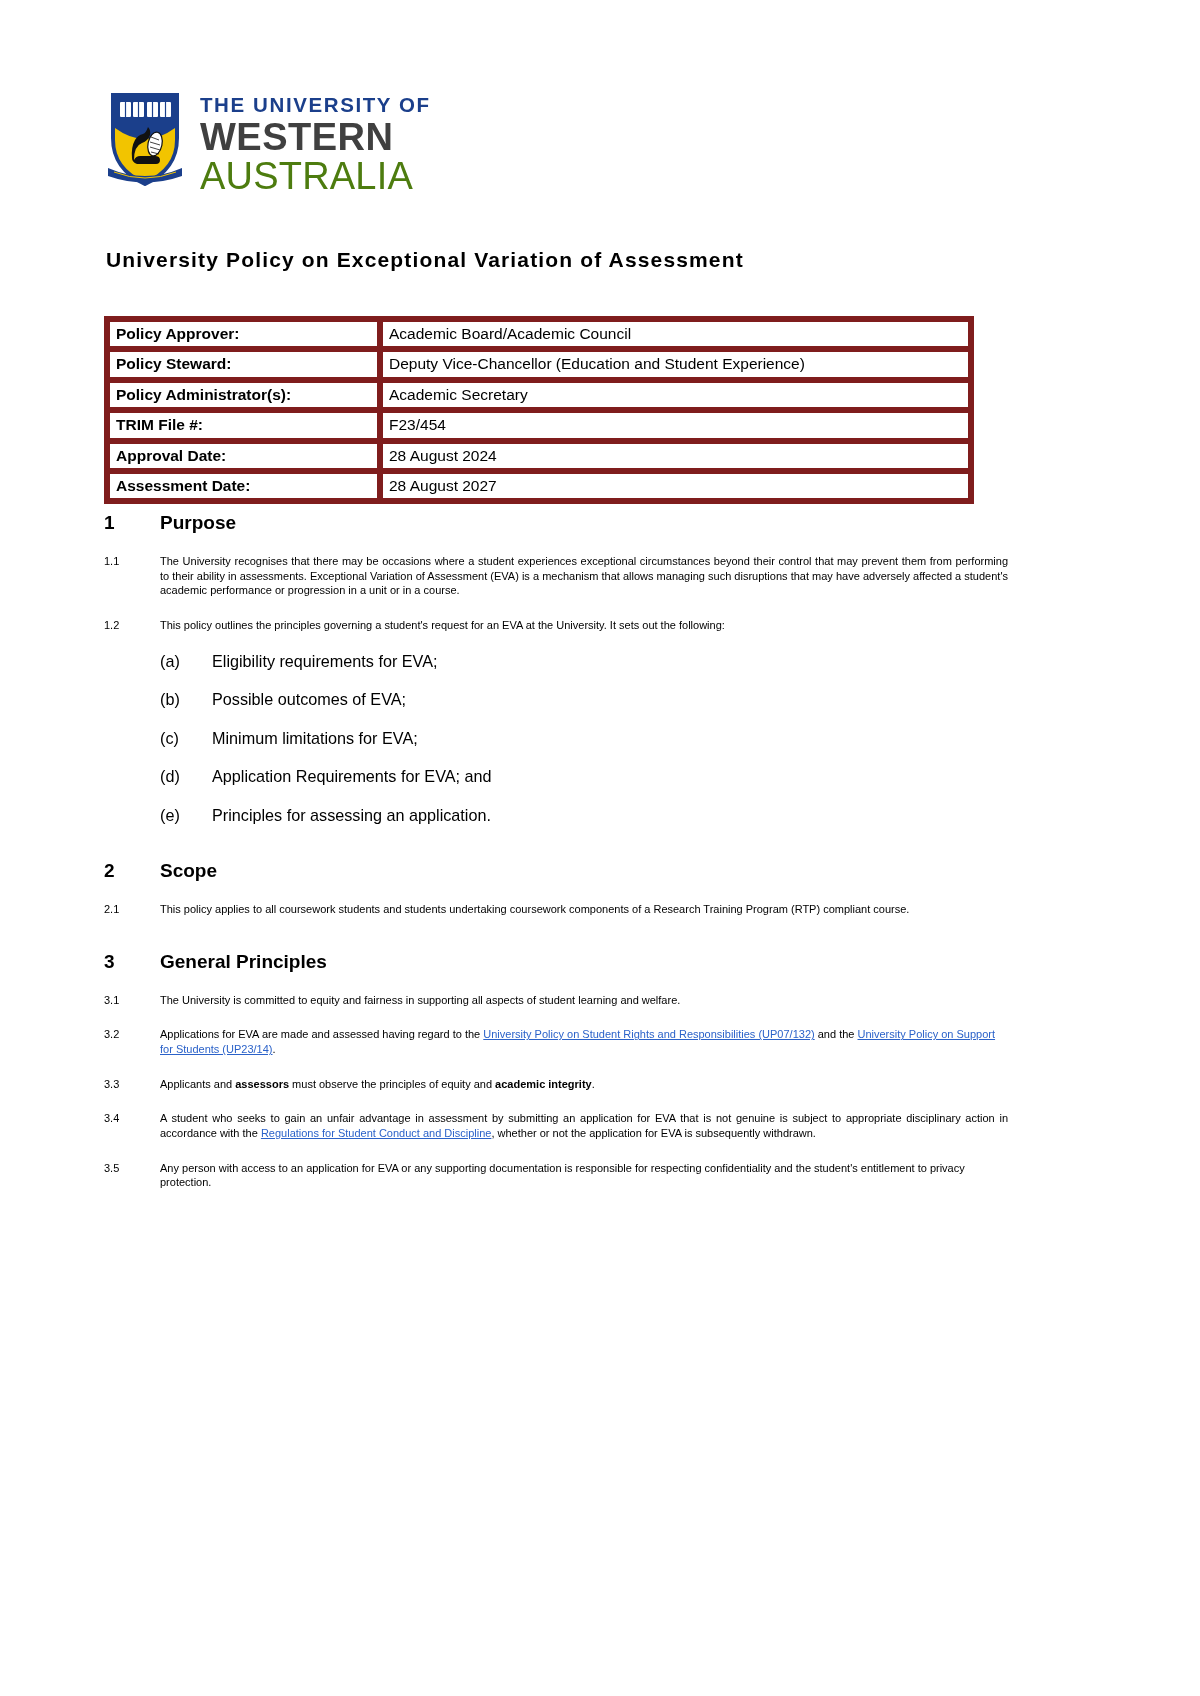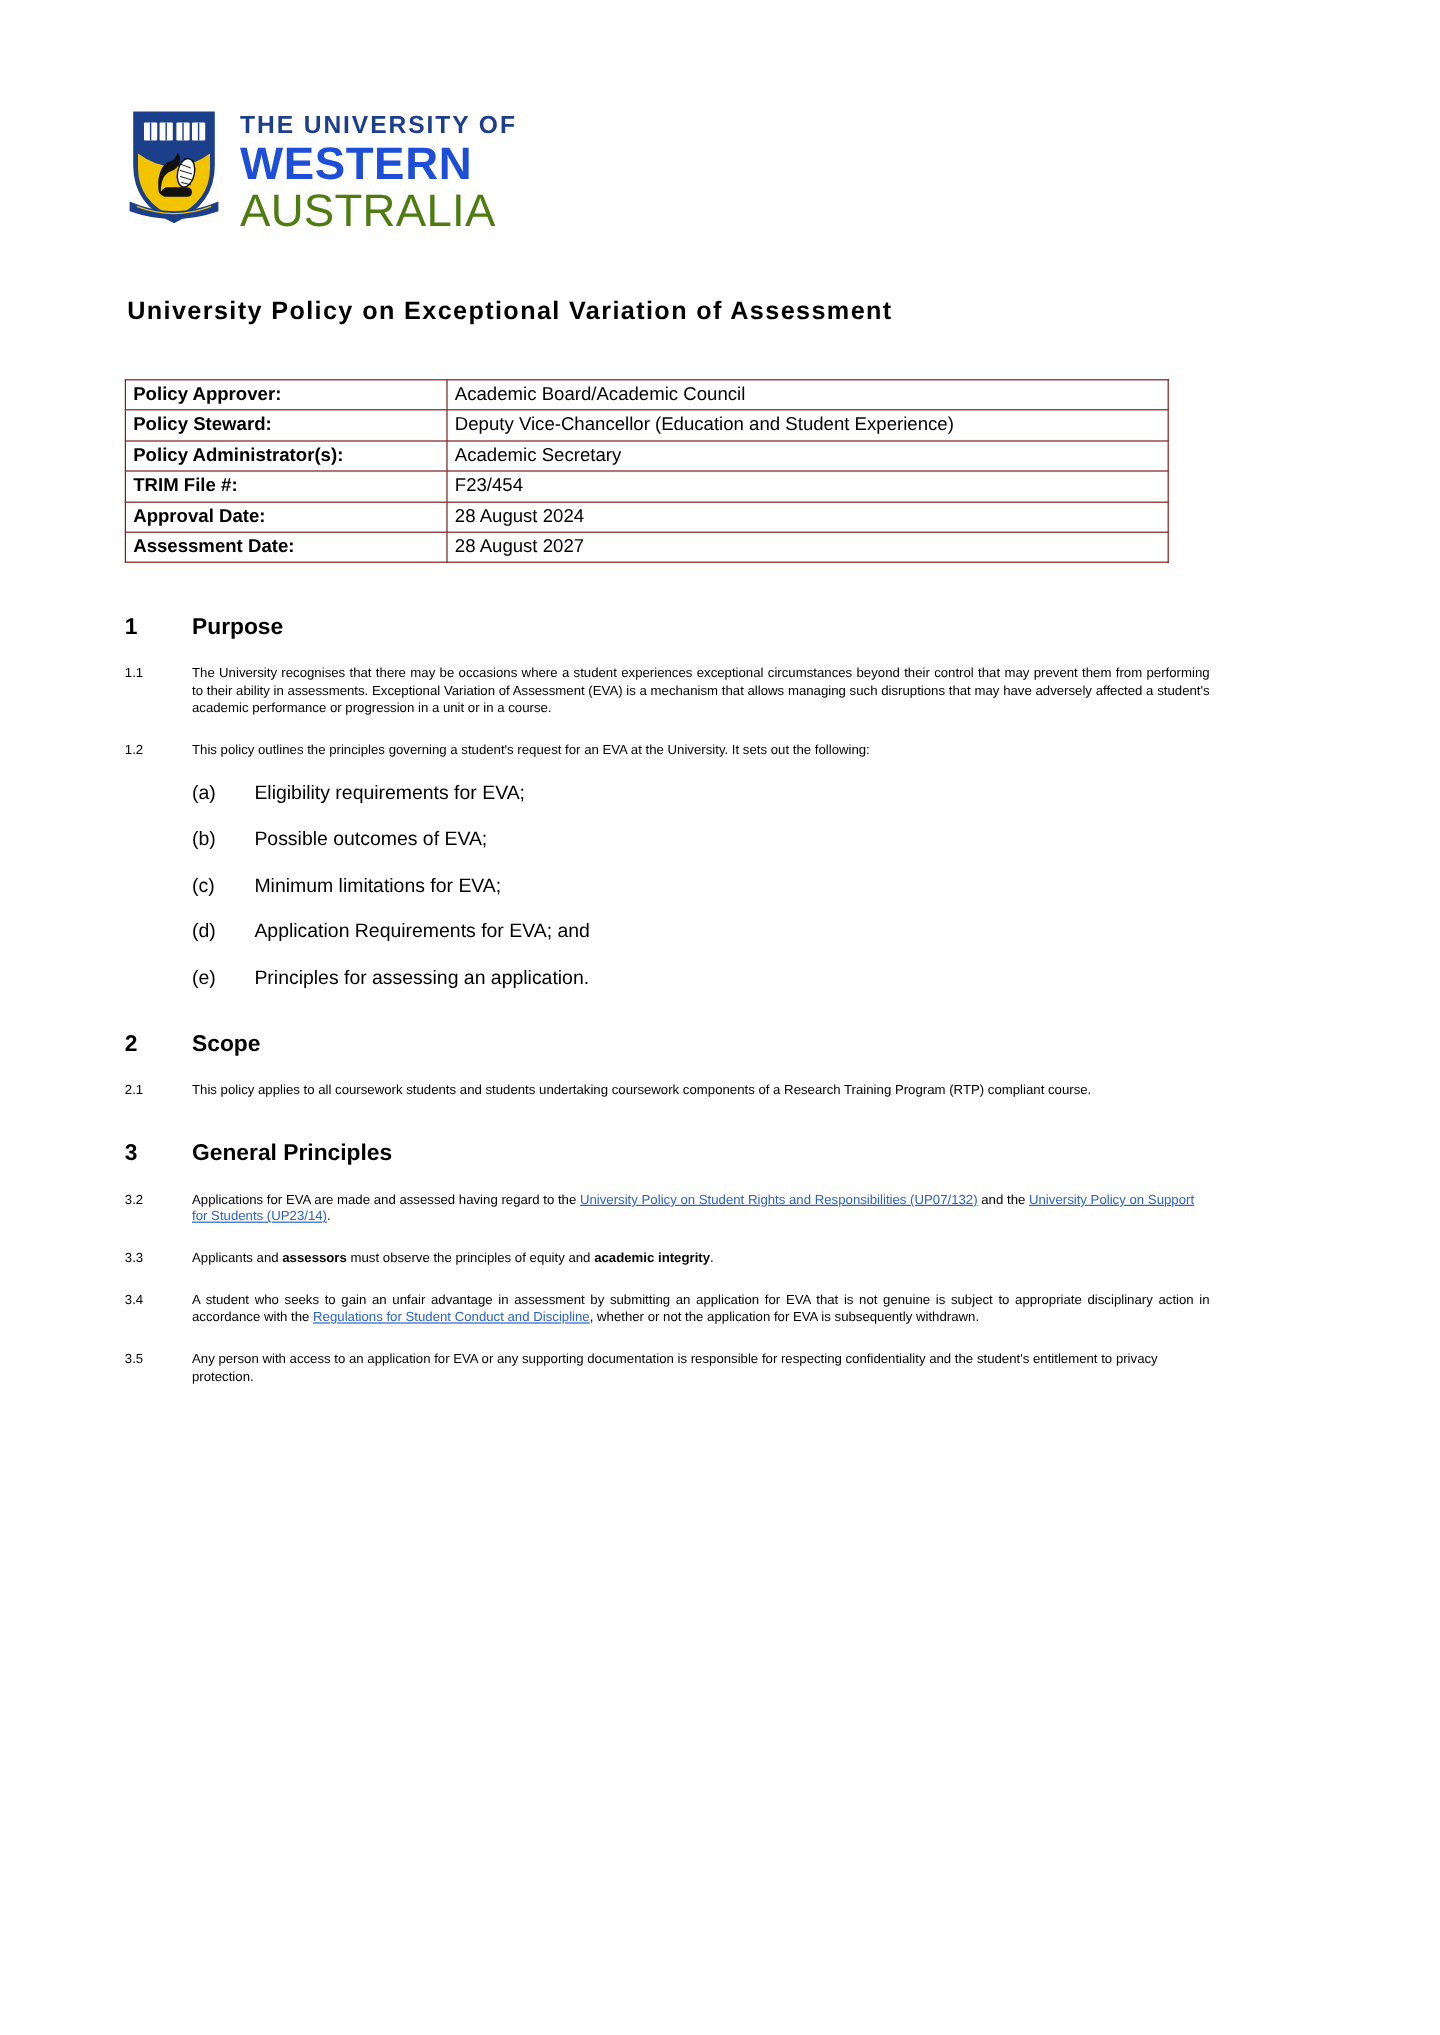--- a/index.html
+++ b/index.html
@@ -50,21 +50,21 @@
     font-size: 20.5px;
     letter-spacing: 1.6px;
     color: #1b3f8b;
     font-weight: 700;
     line-height: 1.05;
   }
   .wm-line2 {
     font-family: "Liberation Sans", sans-serif;
     font-size: 38px;
     letter-spacing: 0.5px;
-    color: #1d4ed8;
+    color: #404040;
     font-weight: 700;
     line-height: 1.0;
     margin-top: 2px;
   }
   .wm-line3 {
     font-family: "Liberation Sans", sans-serif;
     font-size: 38px;
     letter-spacing: 0.2px;
     color: #4d7c0f;
     font-weight: 400;
@@ -88,21 +88,21 @@
   
   .meta-table {
     position: absolute;
     left: 104px;
     top: 316px;
     width: 870px;
     border-collapse: collapse;
     font-size: 15.5px;
   }
   .meta-table td {
-    border: 1px solid #7f1d1d;
+    border: 6px solid #7f1d1d;
     padding: 2px 6px 3px 6px;
     line-height: 1.25;
     vertical-align: top;
   }
   .meta-table td.k {
     width: 255px;
     font-weight: 700;
   }
   .meta-table td.v {
     font-weight: 400;
@@ -296,20 +296,24 @@
         <span class="body nojustify">This policy applies to all coursework students and students undertaking coursework components of a Research Training Program (RTP) compliant course.</span>
       </div>
     </div>
 
     <div class="sec-wrap">
       <h2 class="section">
         <span class="sec-num">3</span>
         <span>General Principles</span>
       </h2>
 
+      <div class="clause">
+        <span class="num">3.1</span>
+        <span class="body">The University is committed to equity and fairness in supporting all aspects of student learning and welfare.</span>
+      </div>
 
       <div class="clause">
         <span class="num">3.2</span>
         <span class="body nojustify"><span>Applications for EVA are made and assessed having regard to the </span><a class="doclink" href="#">University Policy on Student Rights and Responsibilities (UP07/132)</a><span> and the </span><a class="doclink" href="#">University Policy on Support for Students (UP23/14)</a><span>.</span></span>
       </div>
 
       <div class="clause">
         <span class="num">3.3</span>
         <span class="body nojustify"><span>Applicants and </span><b>assessors</b><span> must observe the principles of equity and </span><b>academic integrity</b><span>.</span></span>
       </div>

